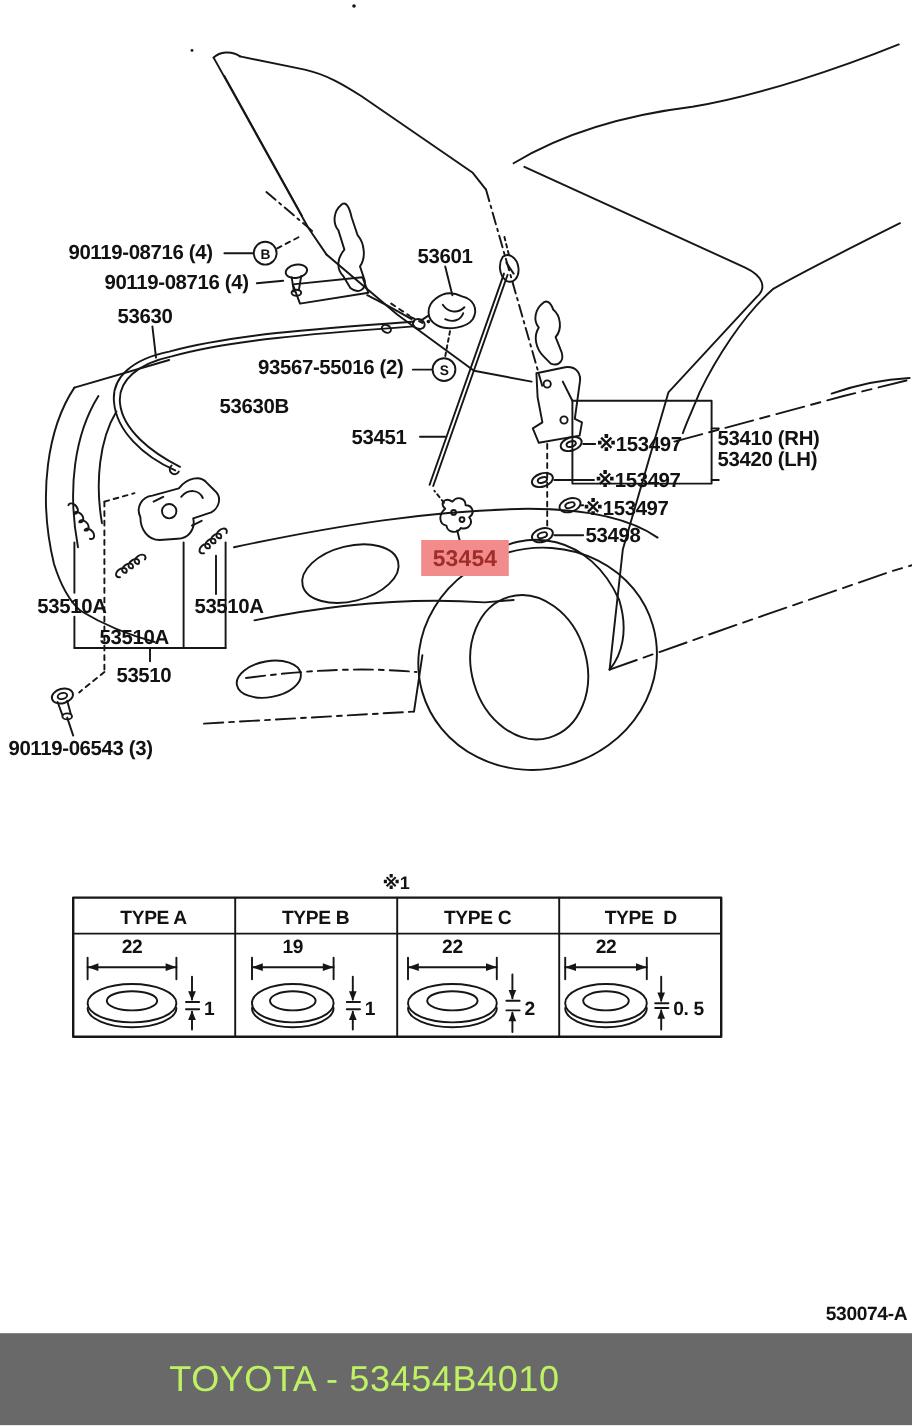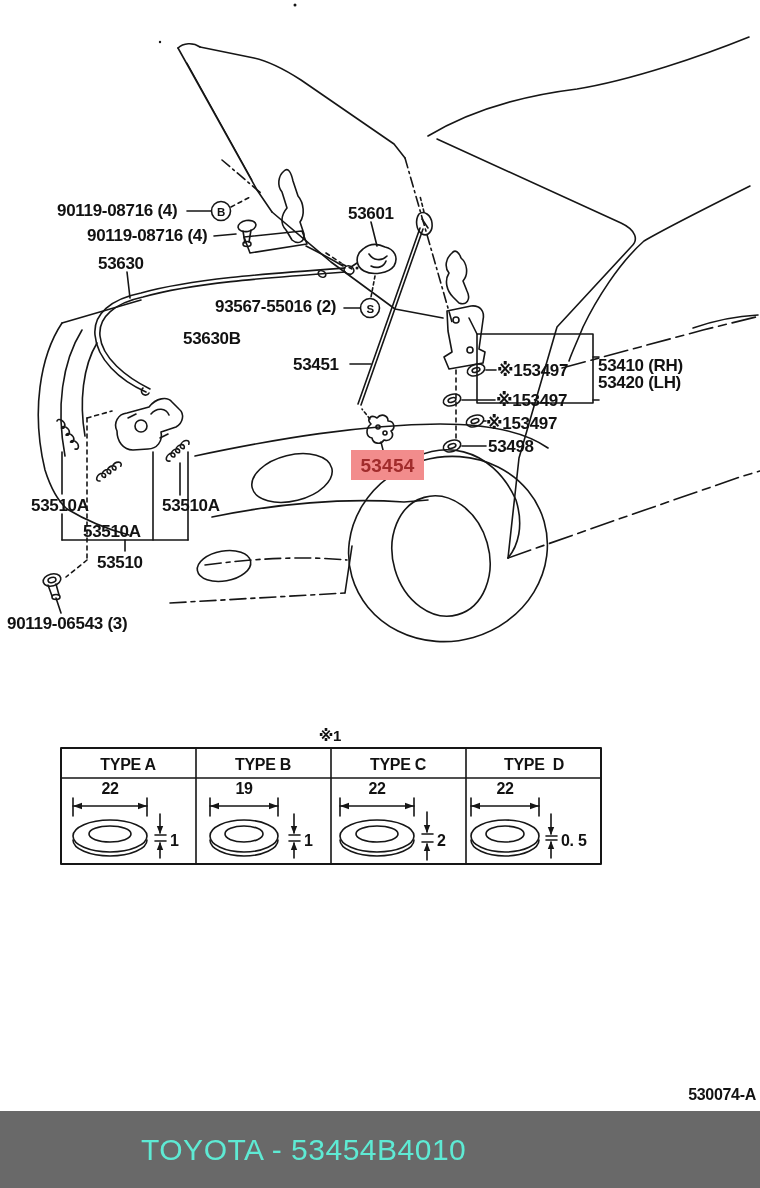--- a/index.html
+++ b/index.html
@@ -16,21 +16,21 @@
   .ln{fill:none;stroke:#161616;stroke-width:1.6;stroke-linecap:round;stroke-linejoin:round;}
   .thin{stroke-width:1.1;}
   .f{fill:#161616;stroke:none;}
   .dd{stroke-dasharray:10,4,2,4;}
   .da{stroke-dasharray:4,4;}
   .db{stroke-dasharray:3,3;}
   .ld{stroke-dasharray:24,6,8,6;}
   .md{stroke-dasharray:16,5,4,5;}
   #footer-bar{position:absolute;left:0;top:1111px;width:760px;height:77px;display:block;}
   #footer-bar .ft{position:absolute;top:0;height:100%;display:flex;align-items:center;
-      color:#5eead4;font-size:30px;letter-spacing:0.5px;font-family:"Liberation Sans",sans-serif;}
+      color:#bef264;font-size:30px;letter-spacing:0.5px;font-family:"Liberation Sans",sans-serif;}
   #ft-left{left:141px;} #ft-right{left:500px;}
 </style>
 </head>
 <body>
 
 <div id="stage">
 <svg width="760" height="1188" viewBox="0 0 760 1188">
 
   <g class="ln">
 

